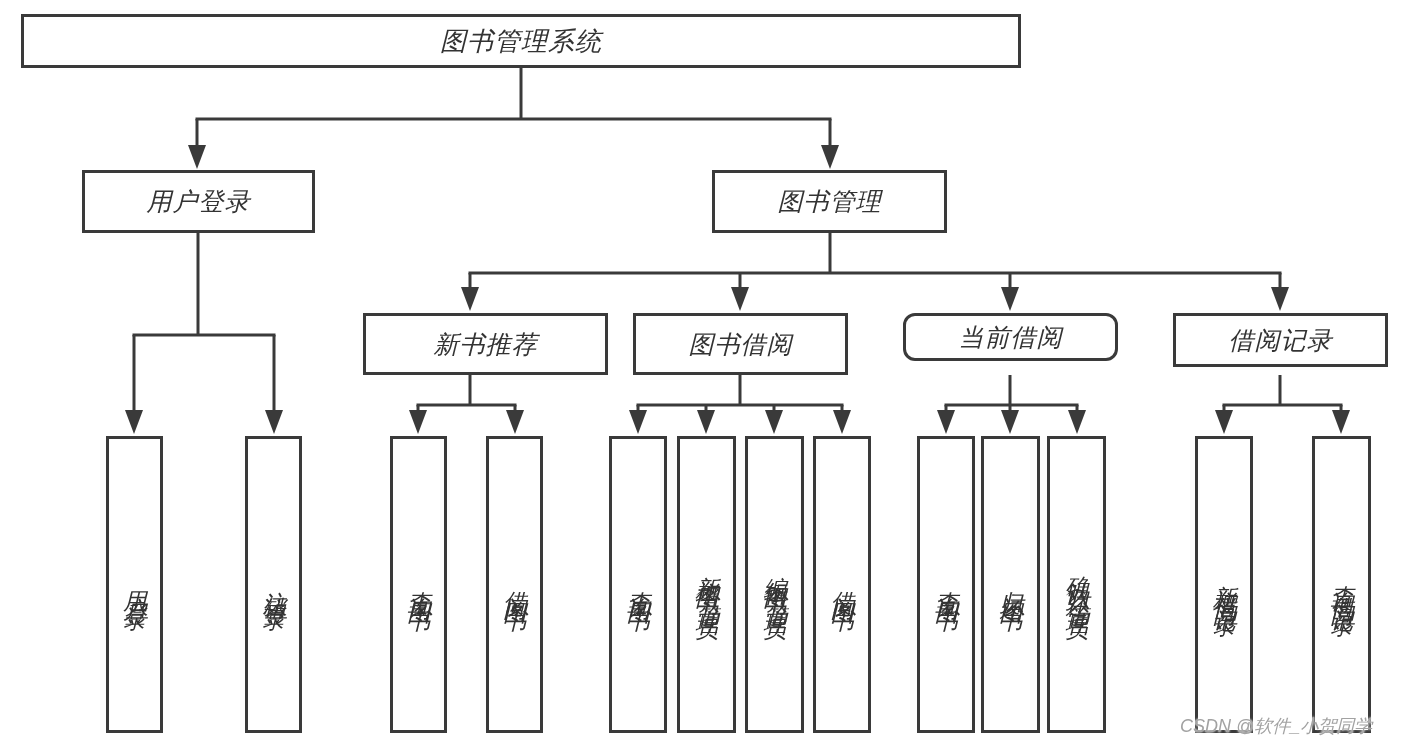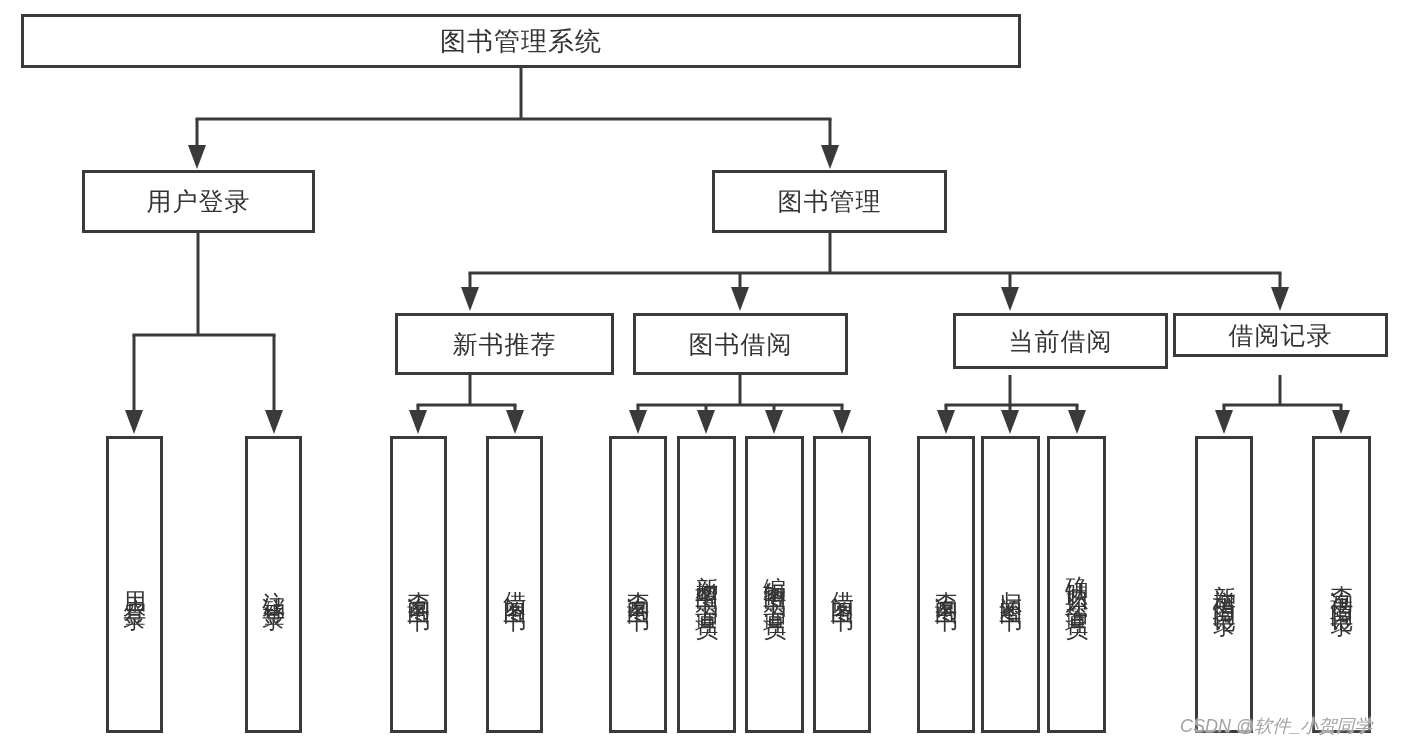--- a/index.html
+++ b/index.html
@@ -25,20 +25,21 @@
   .node {
     position: absolute;
     box-sizing: border-box;
     background: #ffffff;
     border: 3px solid #3a3a3a;
     color: #333333;
     display: flex;
     align-items: center;
     justify-content: center;
     z-index: 2;
+    font-style: italic;
   }
   .hbox {
     font-size: 25px;
     letter-spacing: 1px;
     white-space: nowrap;
   }
   .vbox {
     font-size: 23px;
     writing-mode: vertical-rl;
     text-orientation: mixed;
@@ -153,24 +154,24 @@
       <path d="M1215 410 L1233 410 L1224 434 Z"></path>
       <path d="M1332 410 L1350 410 L1341 434 Z"></path>
     </g>
   </svg>
 
   <div class="node hbox root-box" style="left:21px; top:14px; width:1000px; height:54px;">图书管理系统</div>
 
   <div class="node hbox" style="left:82px; top:170px; width:233px; height:63px;">用户登录</div>
   <div class="node hbox" style="left:712px; top:170px; width:235px; height:63px;text-align:right;">图书管理</div>
 
-  <div class="node hbox" style="left:363px; top:313px; width:219px; height:62px;margin-left:32px;">新书推荐</div>
+  <div class="node hbox" style="left:363px; top:313px; width:245px; height:62px;">新书推荐</div>
   <div class="node hbox" style="left:633px; top:313px; width:215px; height:62px;">图书借阅</div>
-  <div class="node hbox" style="left:953px; top:313px; width:215px; height:56px;">当前借阅</div>
-  <div class="node hbox" style="left:1173px; top:313px; width:215px; height:44px;">借阅记录</div>
+  <div class="node hbox" style="left:903px; top:313px; width:215px; height:48px;border-radius:12px;">当前借阅</div>
+  <div class="node hbox" style="left:1173px; top:313px; width:215px; height:54px;">借阅记录</div>
 
   <div class="node vbox" style="left:106px; top:436px; width:57px; height:297px;">用户登录</div>
   <div class="node vbox" style="left:245px; top:436px; width:57px; height:297px;">注销登录</div>
 
   <div class="node vbox" style="left:390px; top:436px; width:57px; height:297px;">查询图书</div>
   <div class="node vbox" style="left:486px; top:436px; width:57px; height:297px;">借阅图书</div>
 
   <div class="node vbox" style="left:609px; top:436px; width:58px; height:297px;">查询图书</div>
   <div class="node vbox" style="left:677px; top:436px; width:59px; height:297px;">新增图书（管理员）</div>
   <div class="node vbox" style="left:745px; top:436px; width:59px; height:297px;">编辑图书（管理员）</div>

